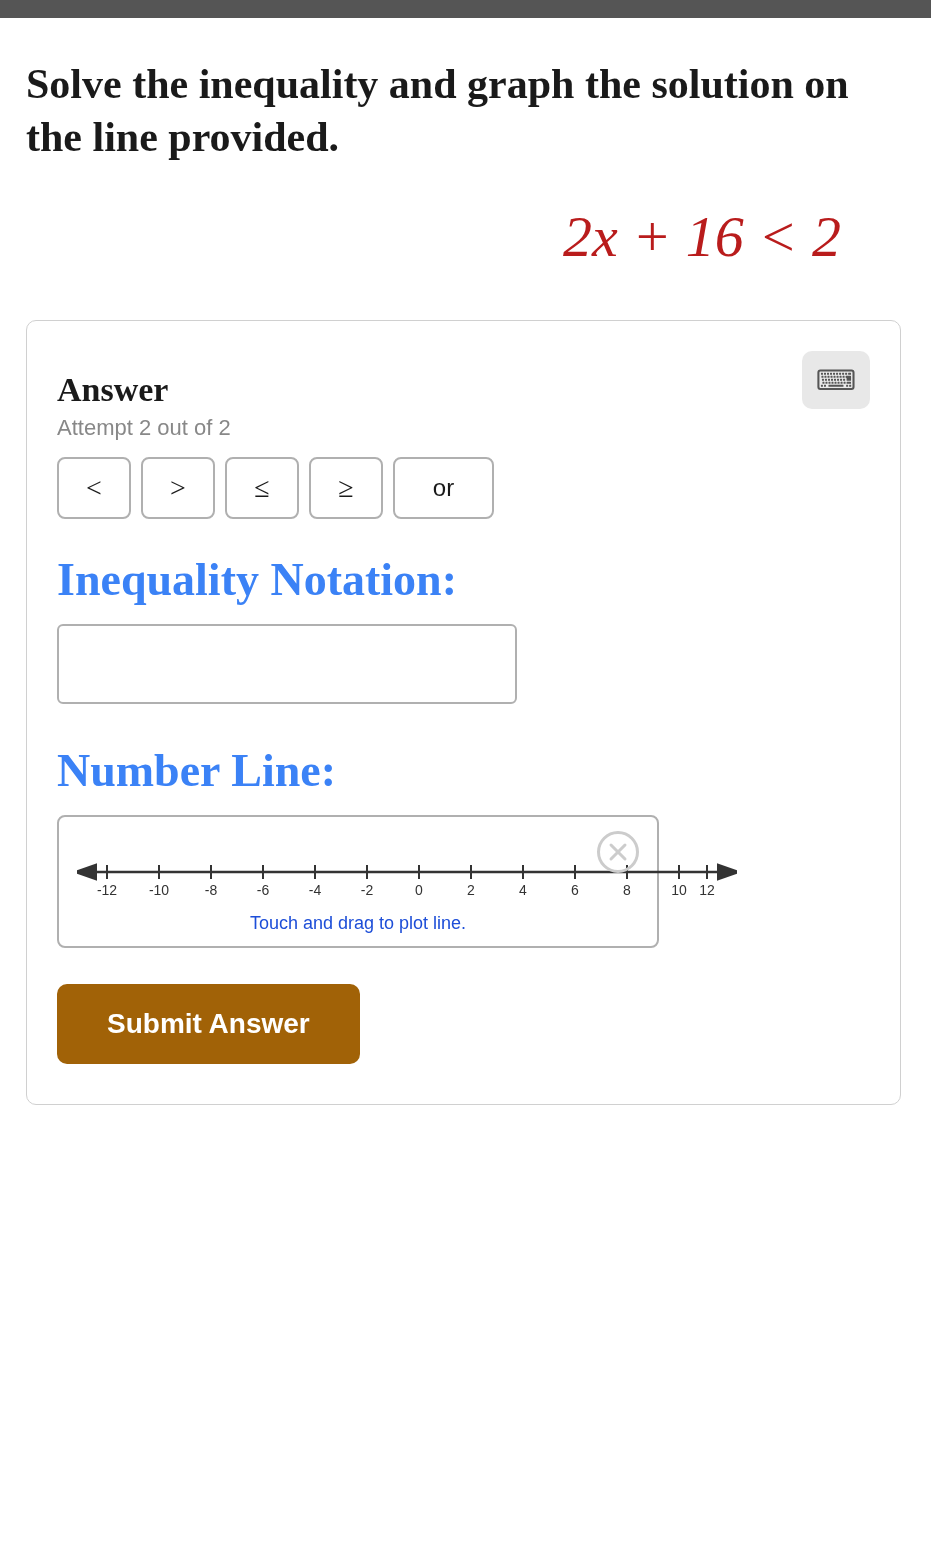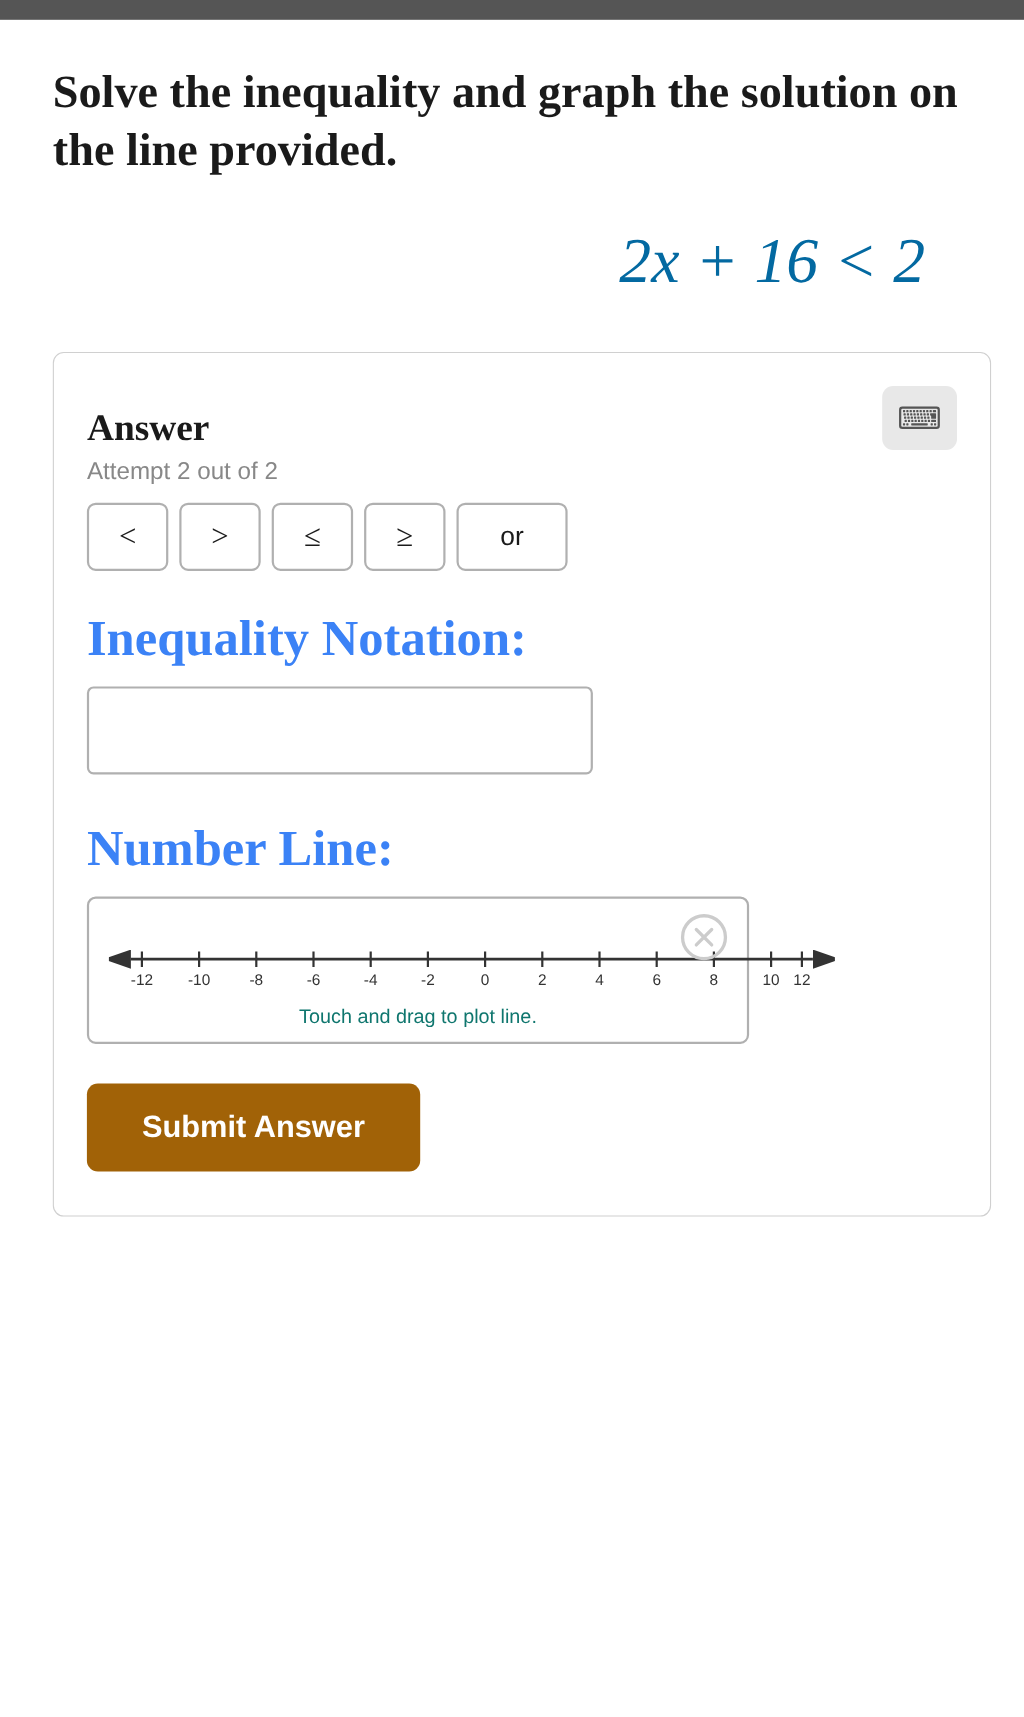--- a/index.html
+++ b/index.html
@@ -16,41 +16,41 @@
       position: relative;
     }
 
     .top-bar {
       width: 100%;
       height: 18px;
       background-color: #555555;
     }
 
     .page-content {
-      padding: 40px 30px 40px 48px;
+      padding: 40px 30px 40px 26px;
     }
 
     .problem-title {
       font-size: 42px;
       font-weight: bold;
       color: #1a1a1a;
       line-height: 1.25;
       margin-bottom: 40px;
       font-family: Georgia, serif;
     }
 
     .equation-container {
       text-align: right;
       padding-right: 60px;
       margin-bottom: 50px;
     }
 
     .equation {
       font-size: 58px;
-      color: #0369a1;
+      color: #b91c1c;
       font-style: italic;
       font-family: Georgia, 'Times New Roman', serif;
     }
 
     .answer-box {
       border: 1.5px solid #d0d0d0;
       border-radius: 10px;
       padding: 30px 30px 40px 30px;
       background: #ffffff;
       margin-bottom: 30px;
@@ -168,21 +168,21 @@
     }
 
     .number-line-svg-container {
       margin-top: 12px;
       margin-bottom: 4px;
     }
 
     .drag-hint {
       text-align: center;
       font-size: 18px;
-      color: #0f766e;
+      color: #1d4ed8;
       margin-top: 8px;
       font-family: Arial, sans-serif;
     }
 
     .submit-btn {
       background-color: #a16207;
       color: #ffffff;
       border: none;
       border-radius: 10px;
       padding: 24px 50px;

